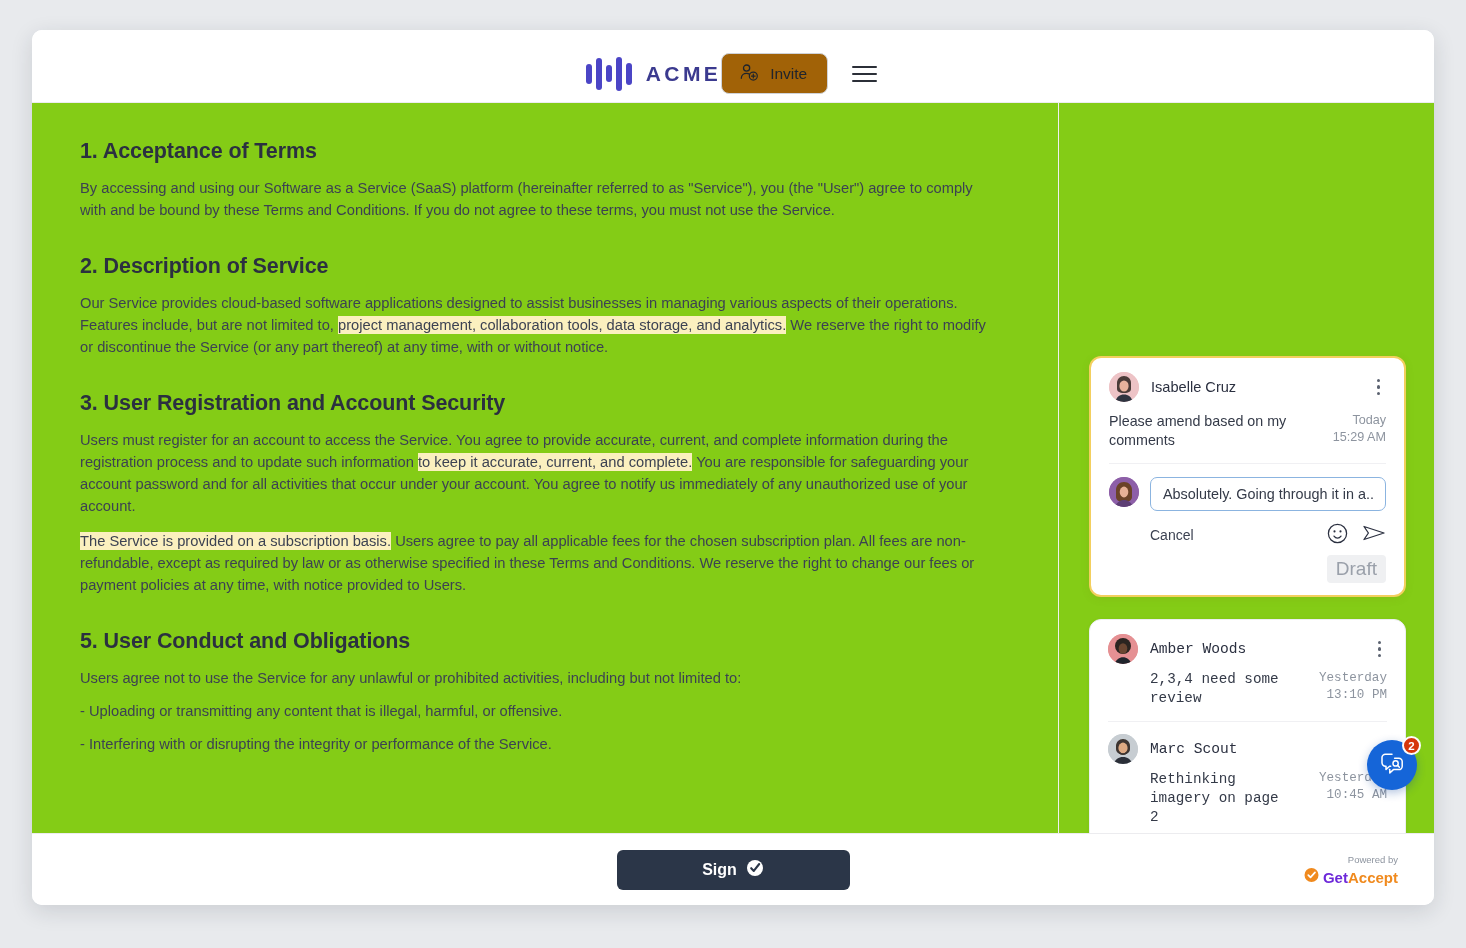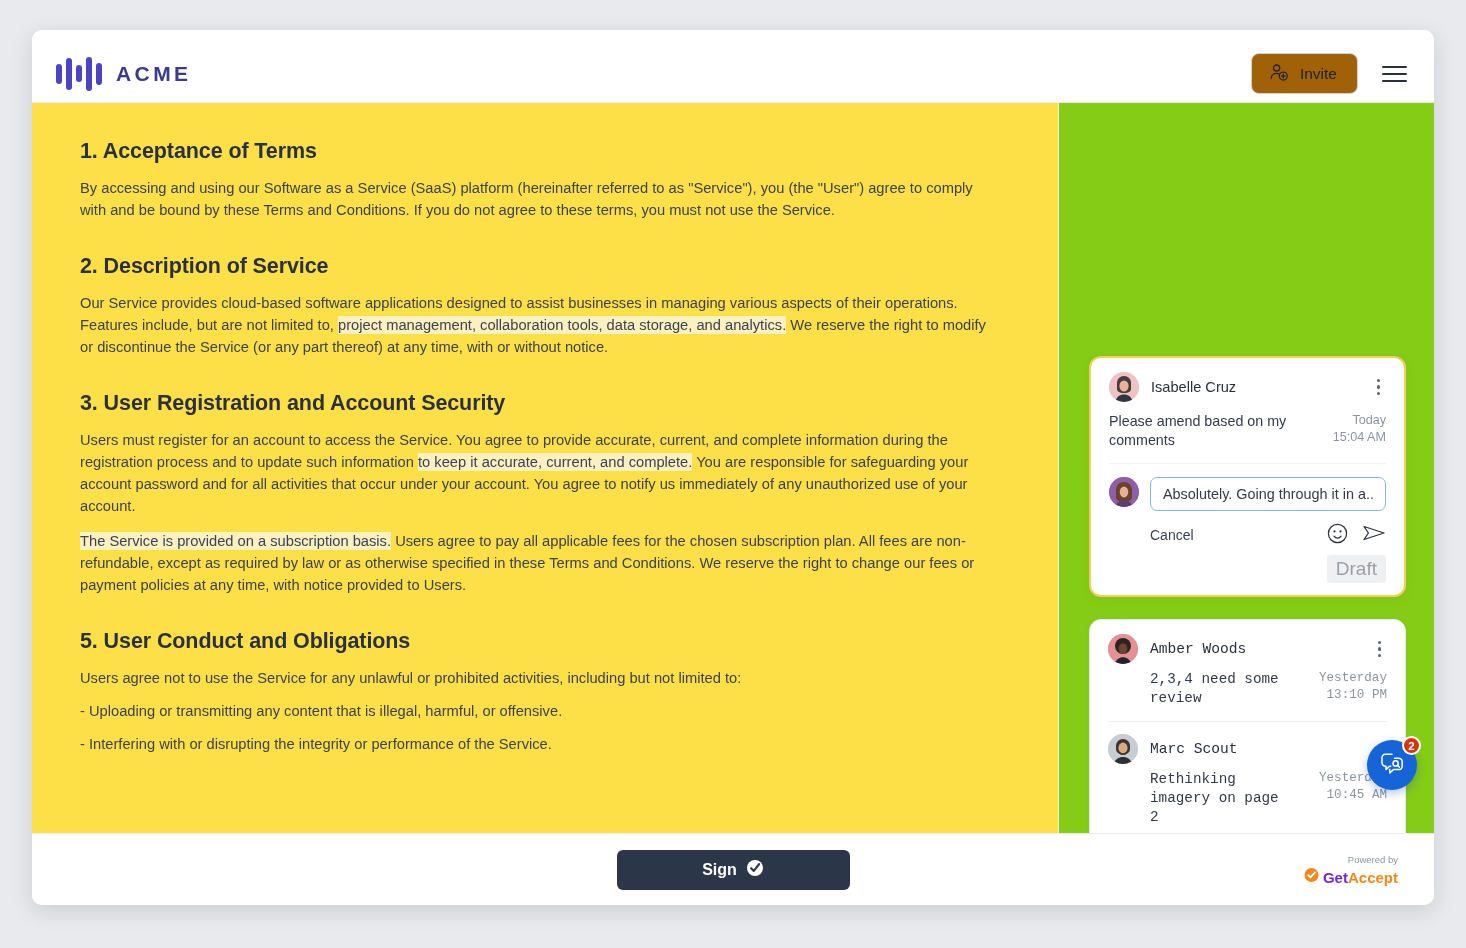--- a/index.html
+++ b/index.html
@@ -27,21 +27,21 @@
     flex-direction: column;
   }
 
   
   .header {
     height: 73px;
     flex: 0 0 73px;
     background: #ffffff;
     display: flex;
     align-items: center;
-    justify-content: space-between;
+    justify-content: center;
     padding: 15px 27px 0 24px;
     border-bottom: 1px solid #ececef;
     position: relative;
     z-index: 5;
   }
   .brand { display: flex; align-items: center; gap: 14px; }
   .logo-bars { display: flex; align-items: center; gap: 4px; height: 34px; }
   .logo-bars i { display: block; width: 6px; background: #4b45c6; border-radius: 3px; }
   .logo-bars i:nth-child(1) { height: 20px; }
   .logo-bars i:nth-child(2) { height: 32px; }
@@ -66,21 +66,21 @@
   .invite-label { font-weight: 500; }
   .hamburger { width: 25px; display: flex; flex-direction: column; gap: 5px; cursor: pointer; padding: 6px 0; }
   .hamburger span { display:block; height: 2px; background: #2b2f38; border-radius: 2px; }
 
   
   .body-area { flex: 1 1 auto; display: flex; min-height: 0; position: relative; background:#fbfbfc; }
 
   .doc-pane {
     width: 1027px;
     flex: 0 0 1027px;
-    background: #fde047;
+    background: #84cc16;
     padding: 36px 36px 10px 48px;
     overflow: hidden;
     border-right: 1px solid #f0f0f2;
   }
   .doc-h {
     font-size: 21.5px;
     font-weight: bold;
     color: #2b3040;
     letter-spacing: -.1px;
   }
@@ -280,21 +280,21 @@
           <span class="kebab">
               <i></i>
               <i></i>
               <i></i>
             </span>
         </div>
         <div class="c-row">
           <div class="c-text">Please amend based on my comments</div>
           <div class="c-time">
             <div>Today</div>
-            <div>15:04 AM</div>
+            <div>15:29 AM</div>
           </div>
         </div>
         <div class="c-divider"></div>
         <div class="reply-row">
           <span class="avatar av-me">
             <svg class="av-face" viewBox="0 0 30 30">
               <circle cx="15" cy="15" r="15" fill="#8d5fa8"></circle>
               <path d="M7 13c0-4.6 3.4-8 8-8s8 3.4 8 8v7c0 3-3 5-8 5s-8-2-8-5z" fill="#6b4328"></path>
               <ellipse cx="15" cy="15" rx="4.3" ry="5.4" fill="#e7b196"></ellipse>
               <path d="M6 30c1.6-4.6 5-6.9 9-6.9s7.4 2.3 9 6.9z" fill="#5d3e74"></path>

